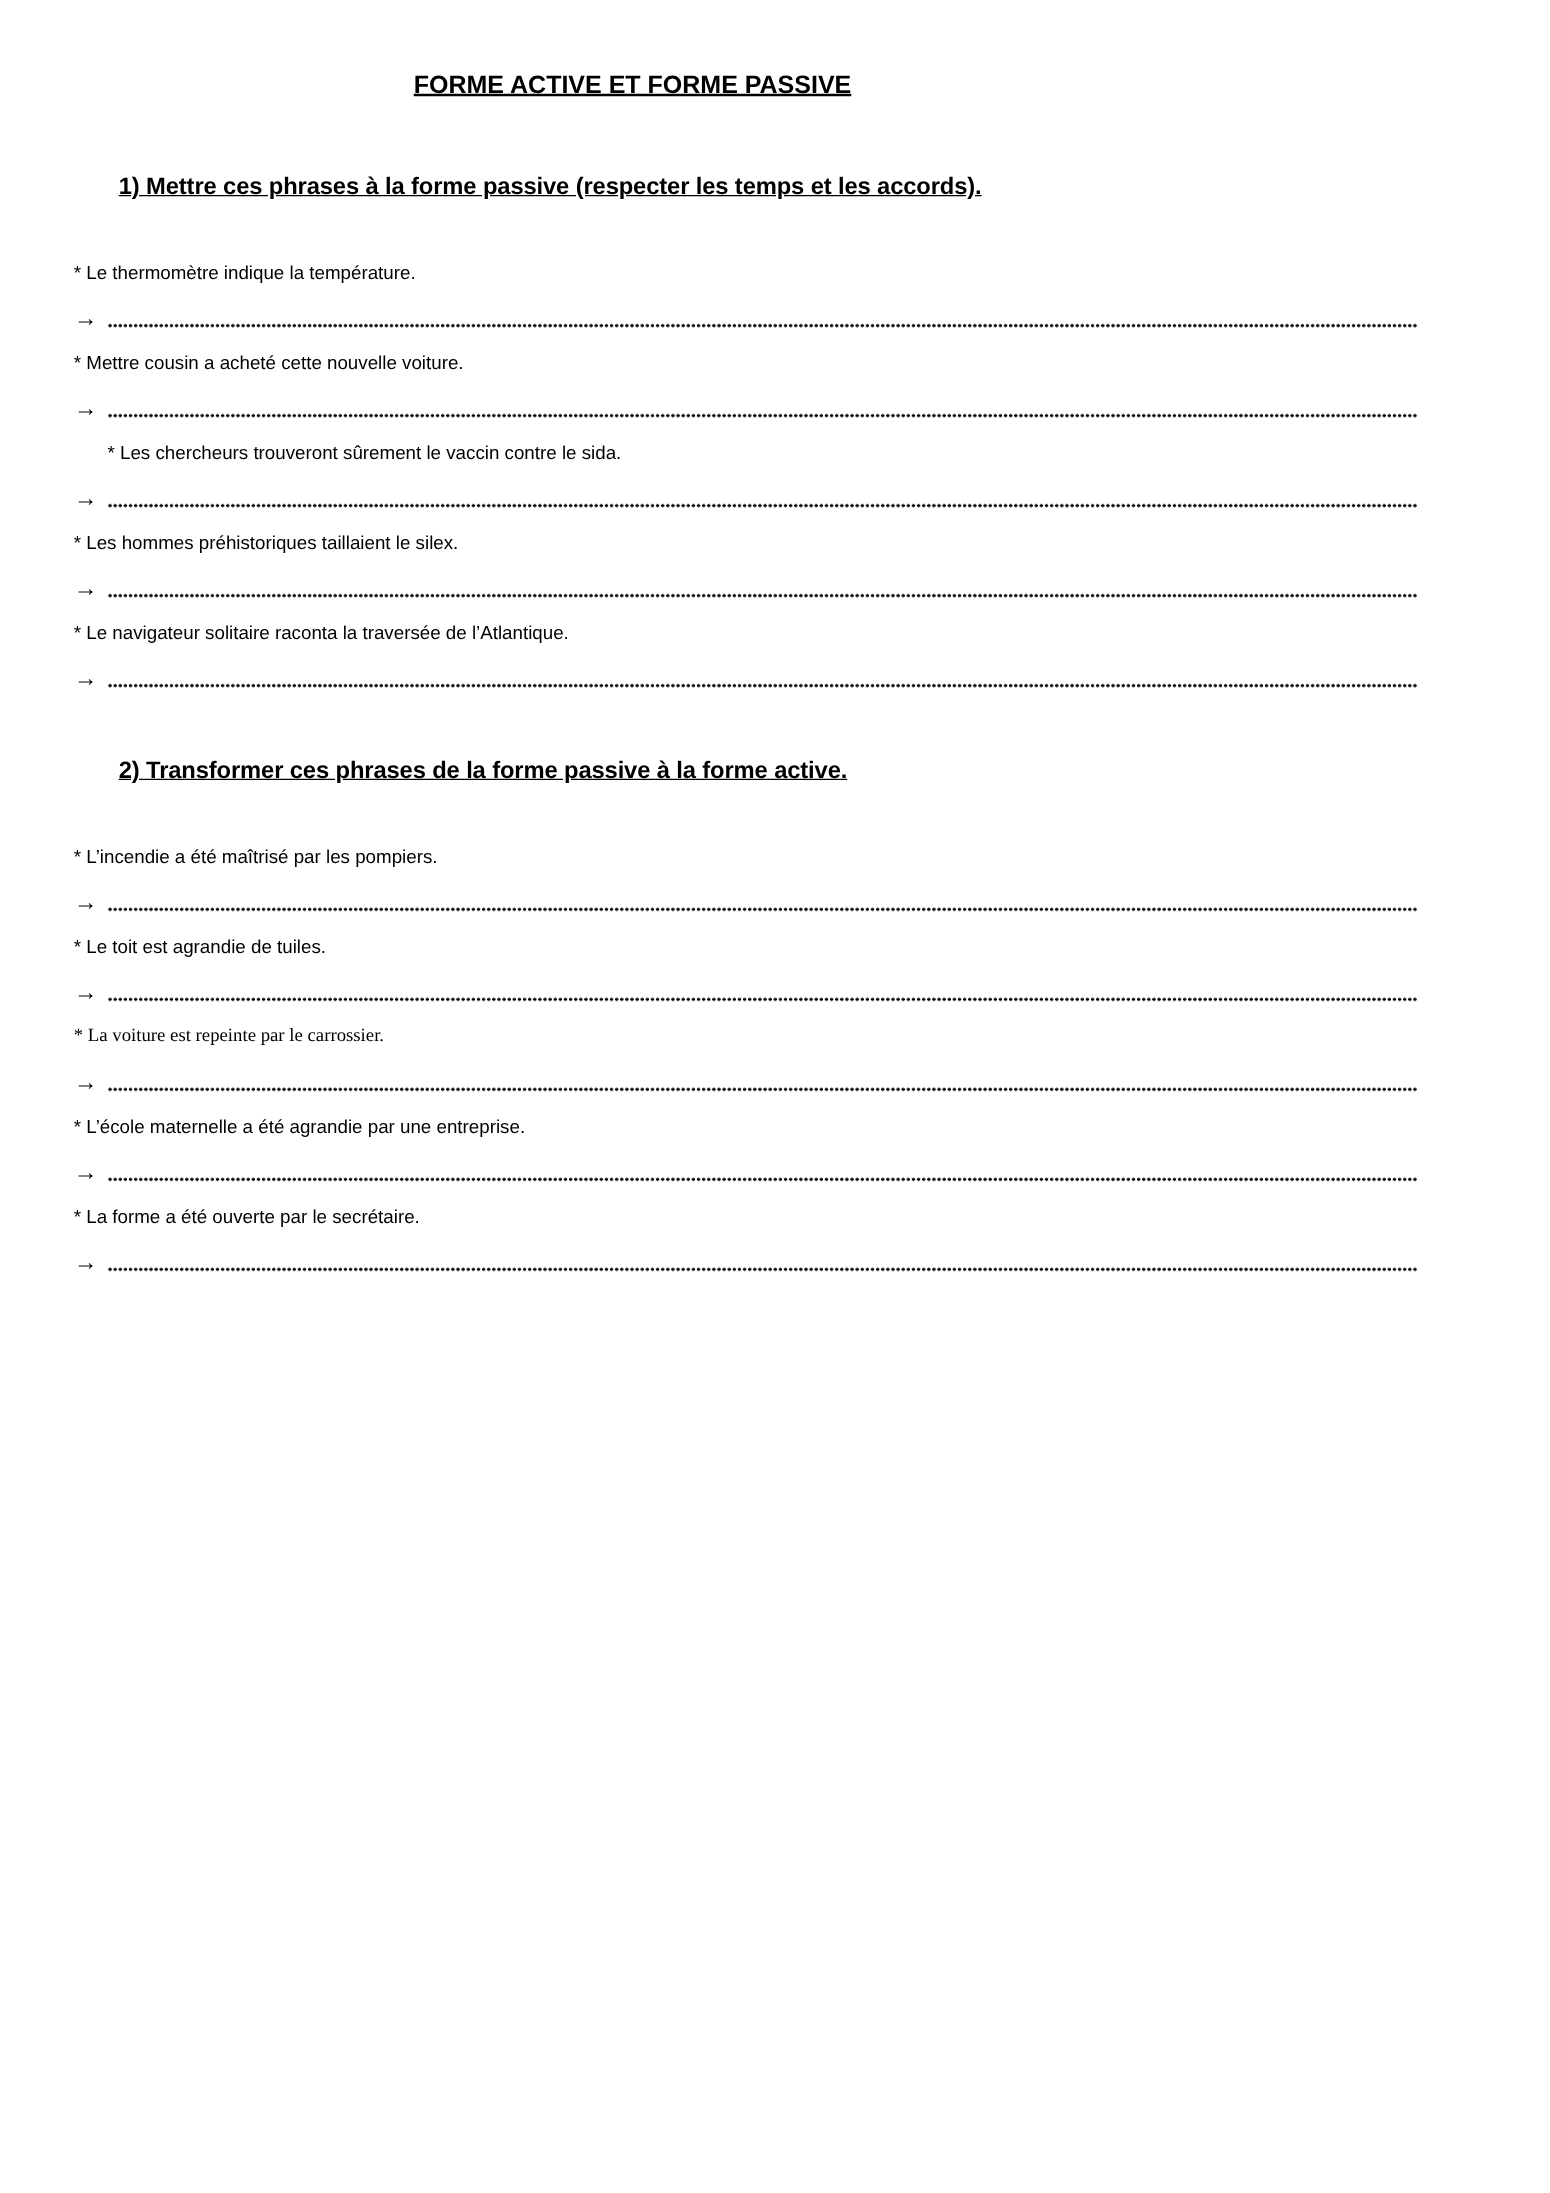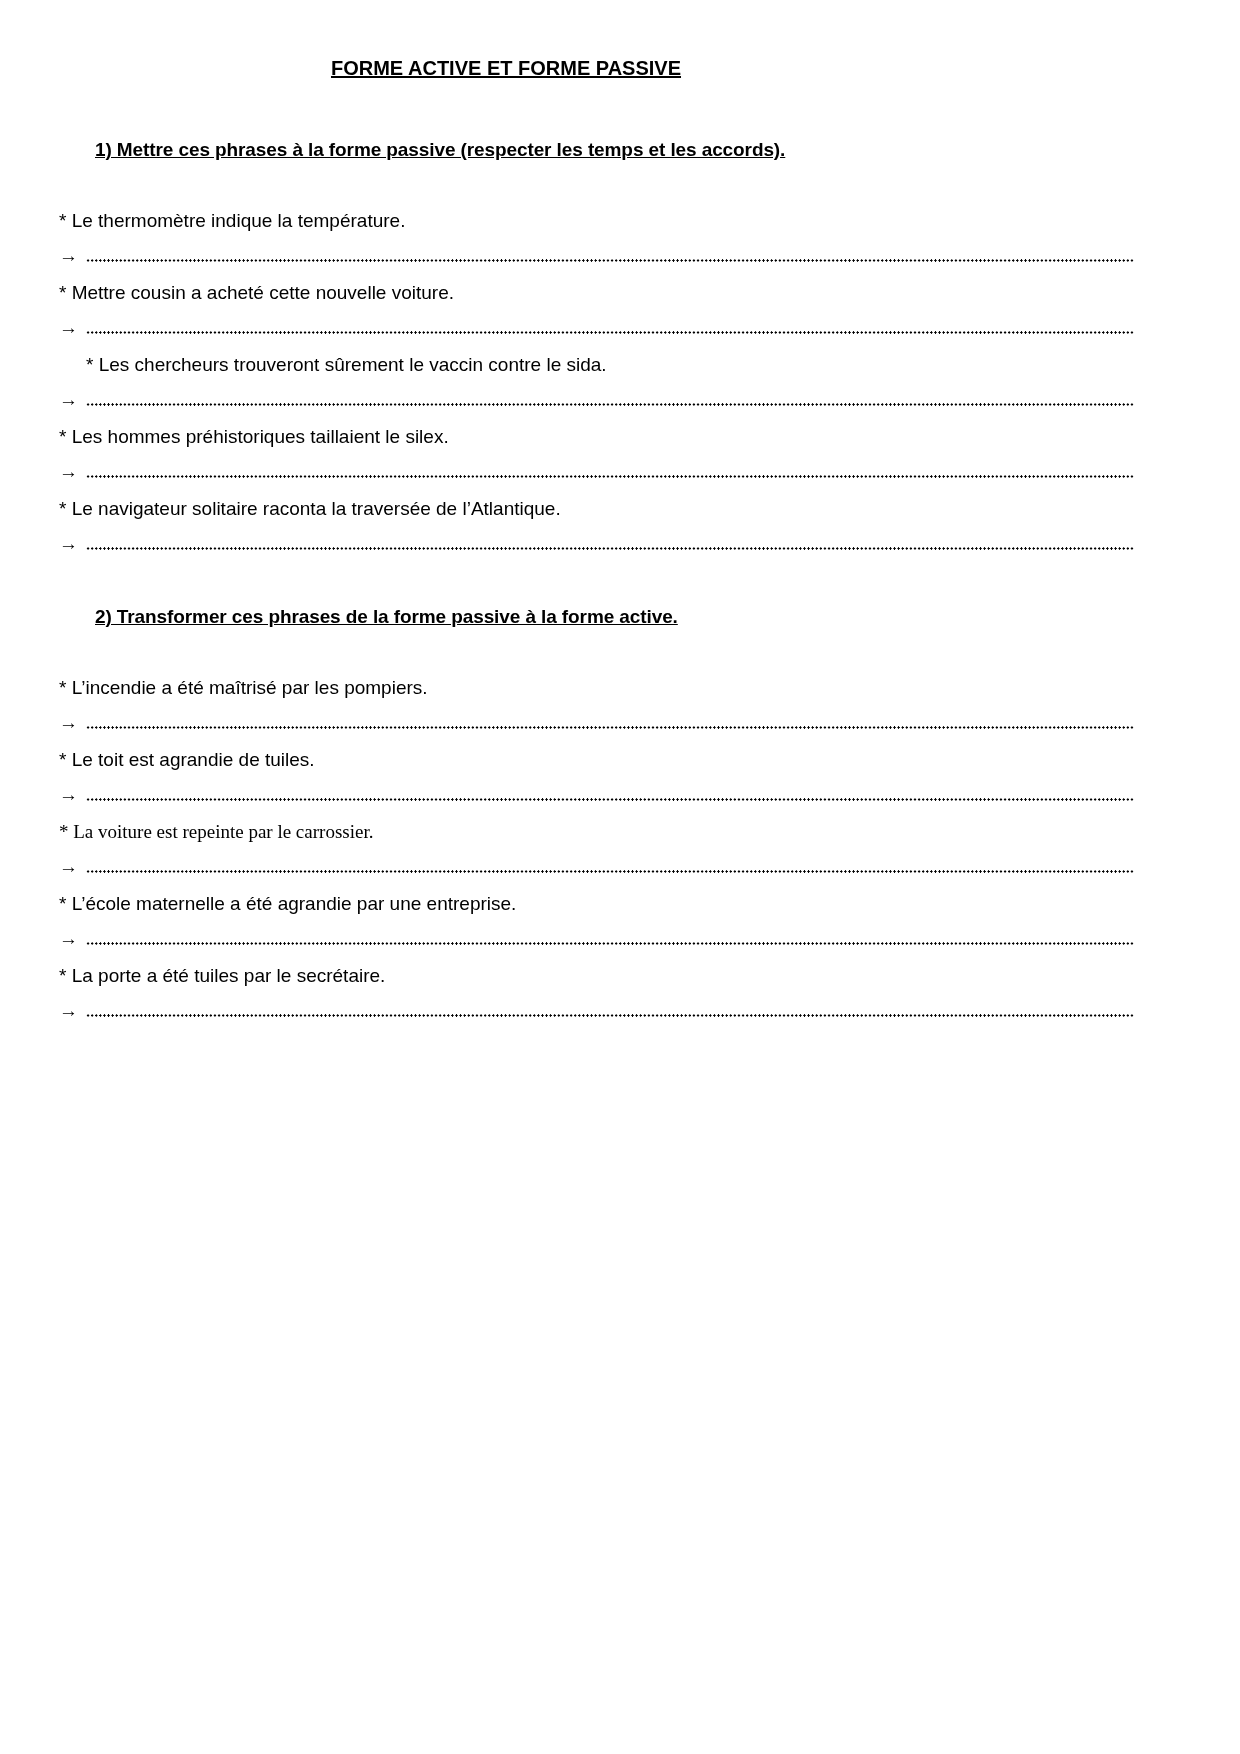--- a/index.html
+++ b/index.html
@@ -7,21 +7,21 @@
   .title {
     position: absolute; left: 0; width: 1012px; top: 57px;
     text-align: center; font-weight: bold; font-size: 20px; text-decoration: underline;
   }
   .section-heading {
     position: absolute; left: 59px; font-weight: bold; font-size: 19px; text-decoration: underline;
     letter-spacing: -0.1px;
     margin-left: 36px;
   }
   .sentence {
-    position: absolute; left: 59px; font-size: 19px; white-space: nowrap;
+    position: absolute; left: 59px; font-size: 15px; white-space: nowrap;
   }
   .answer {
     position: absolute; left: 59px; width: 1075px; height: 24px; font-size: 19px;
     display: flex; align-items: flex-end;
   }
   .answer .arrow { width: 27px; flex: 0 0 auto; line-height: 20px; }
   .answer .dots {
     flex: 1; height: 3px; margin-bottom: 4px;
     background-image: radial-gradient(circle, #000 1.1px, transparent 1.3px);
     background-size: 4.1px 3px; background-repeat: repeat-x;
@@ -84,18 +84,18 @@
     <span class="arrow">→</span>
     <span class="dots"></span>
   </div>
 
   <div class="sentence" style="top:893px;">* L’école maternelle a été agrandie par une entreprise.</div>
   <div class="answer" style="top:925px;">
     <span class="arrow">→</span>
     <span class="dots"></span>
   </div>
 
-  <div class="sentence" style="top:965px;">* La porte a été tuiles par le secrétaire.</div>
+  <div class="sentence" style="top:965px;">* La forme a été ouverte par le secrétaire.</div>
   <div class="answer" style="top:997px;">
     <span class="arrow">→</span>
     <span class="dots"></span>
   </div>
 </div>
 
 </body></html>

